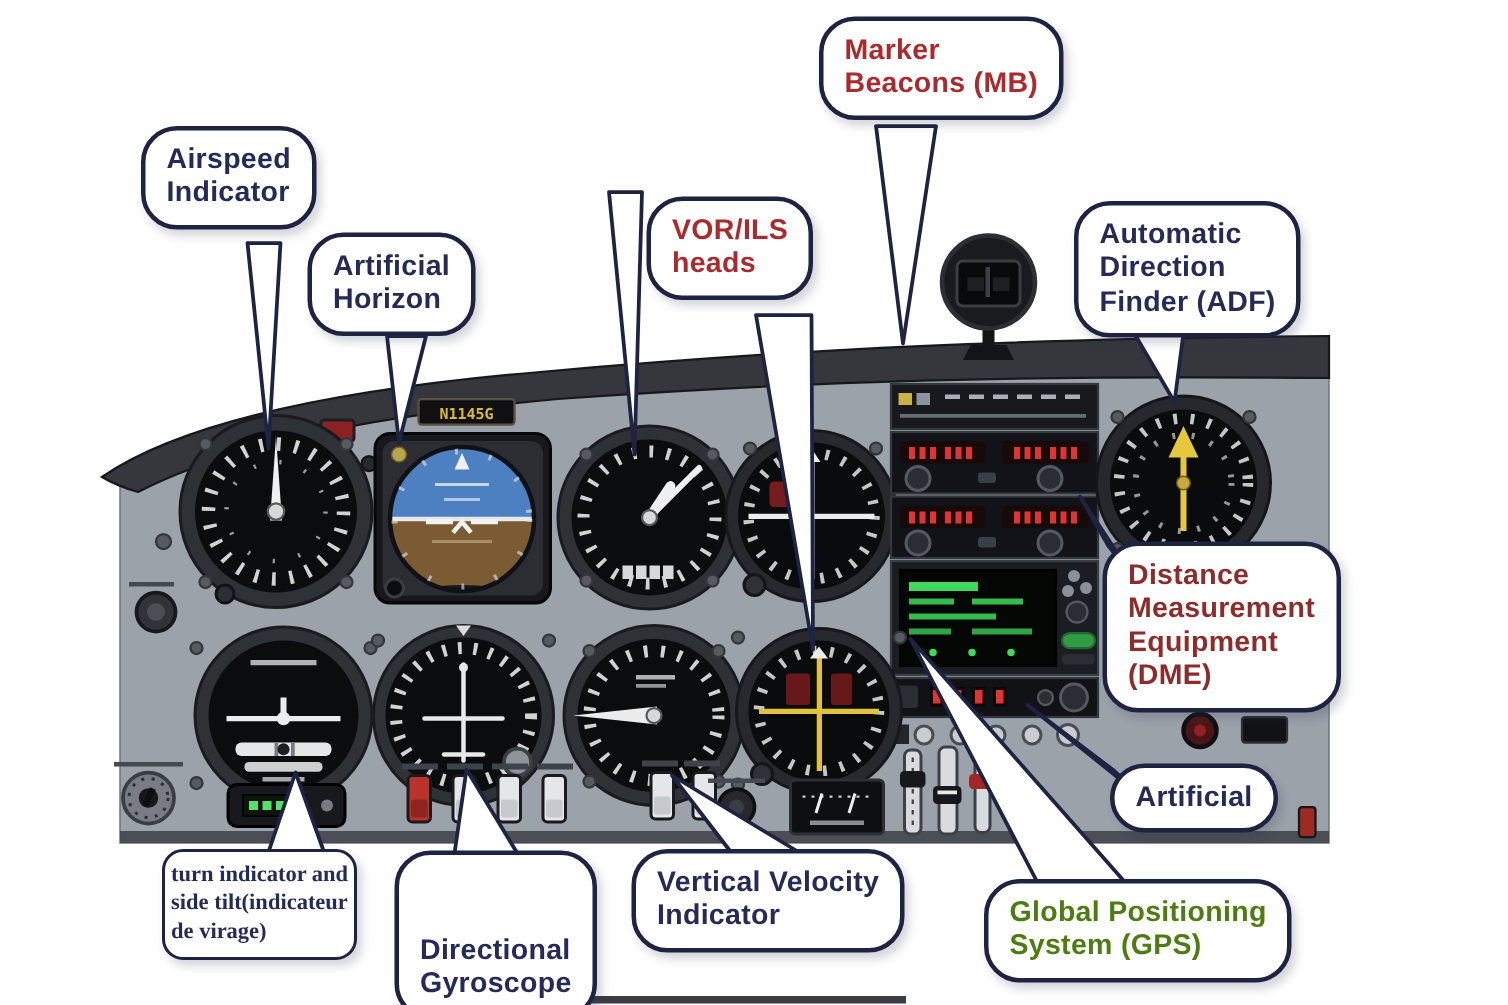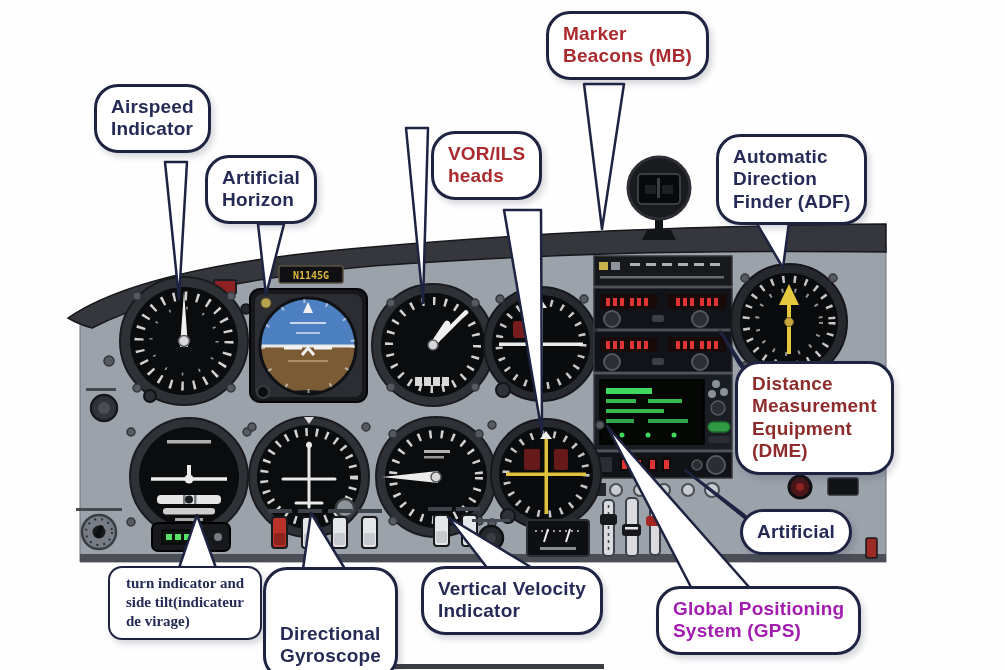--- a/index.html
+++ b/index.html
@@ -4,21 +4,21 @@
 <style>
   html,body{margin:0;padding:0;background:#ffffff;}
   .stage{position:relative;width:1005px;height:670px;background:#fefefe;overflow:hidden;
          font-family:"Liberation Sans",sans-serif;}
   .panel-art{position:absolute;left:0;top:0;z-index:1;}
   .callout{position:absolute;z-index:5;background:#ffffff;border:3px solid #1d2340;
            border-radius:24px;padding:9px 14px;width:max-content;
            box-shadow:3px 4px 6px rgba(50,55,80,0.20);}
   .callout-label{display:block;white-space:pre-line;font-weight:bold;font-size:19px;
                  line-height:1.18;letter-spacing:0.2px;}
-  .callout.serif{border-radius:14px;border-width:2.5px;padding:6px 16px;}
+  .callout.serif{border-radius:14px;border-width:2.5px;padding:6px 4px;}
   .callout.serif .callout-label{font-family:"Liberation Serif",serif;font-size:15px;
                  font-weight:bold;line-height:1.28;letter-spacing:0;}
   .screw{fill:#575b61;stroke:#33363b;stroke-width:1.5;}
   .wedge{fill:#ffffff;stroke:#1d2340;stroke-width:2.5;stroke-linejoin:round;}
   .tickring{fill:none;stroke:#e8e8e8;}
 </style>
 </head>
 <body>
 
 <div class="stage">
@@ -441,21 +441,21 @@
 Measurement
 Equipment
 (DME)</span>
 </div>
 
 <div class="callout" style="left:740px;top:509px;">
   <span class="callout-label" style="color: rgb(37, 43, 86);">Artificial</span>
 </div>
 
 <div class="callout" style="left:656px;top:586px;">
-  <span class="callout-label" style="color: #a21caf;">Global Positioning
+  <span class="callout-label" style="color: #4d7c0f;">Global Positioning
 System (GPS)</span>
 </div>
 
 <div class="callout" style="left:421px;top:566px;">
   <span class="callout-label" style="color: rgb(37, 43, 86);">Vertical Velocity
 Indicator</span>
 </div>
 
 <div class="callout" style="left:263px;top:567px;">
   <span class="callout-label" style="color: rgb(37, 43, 86); margin-top: 44px;">Directional

